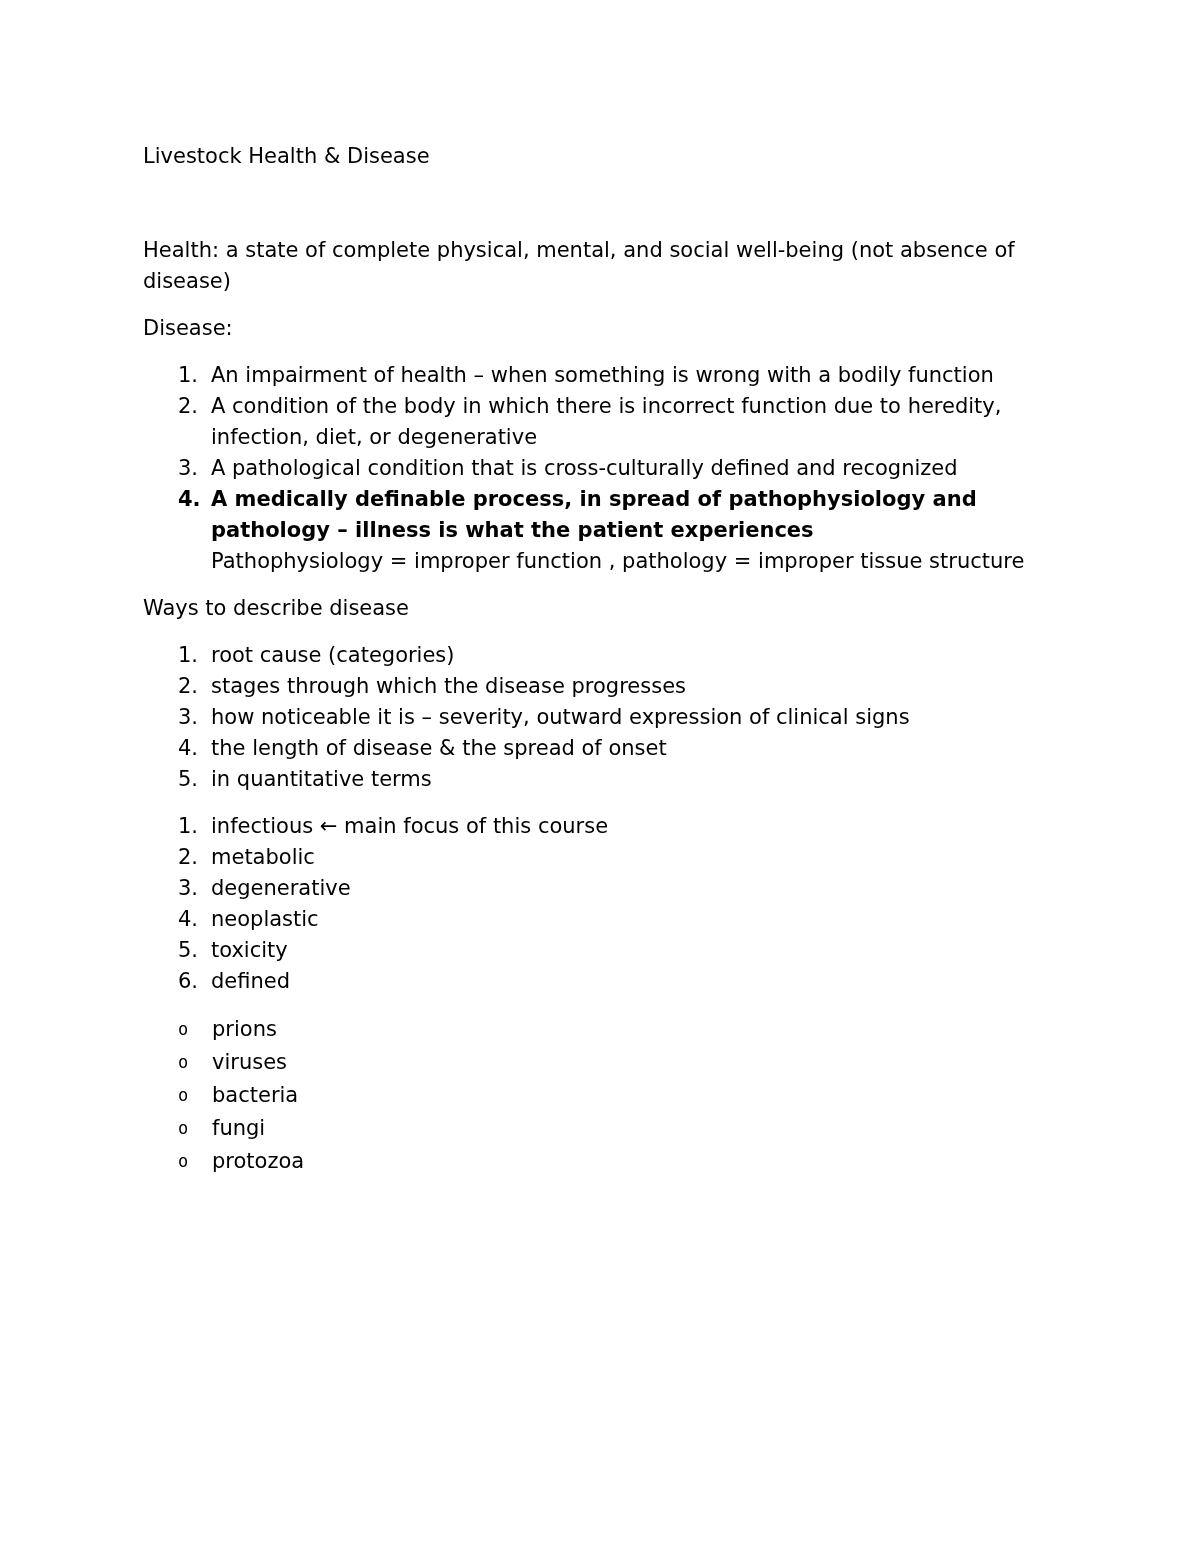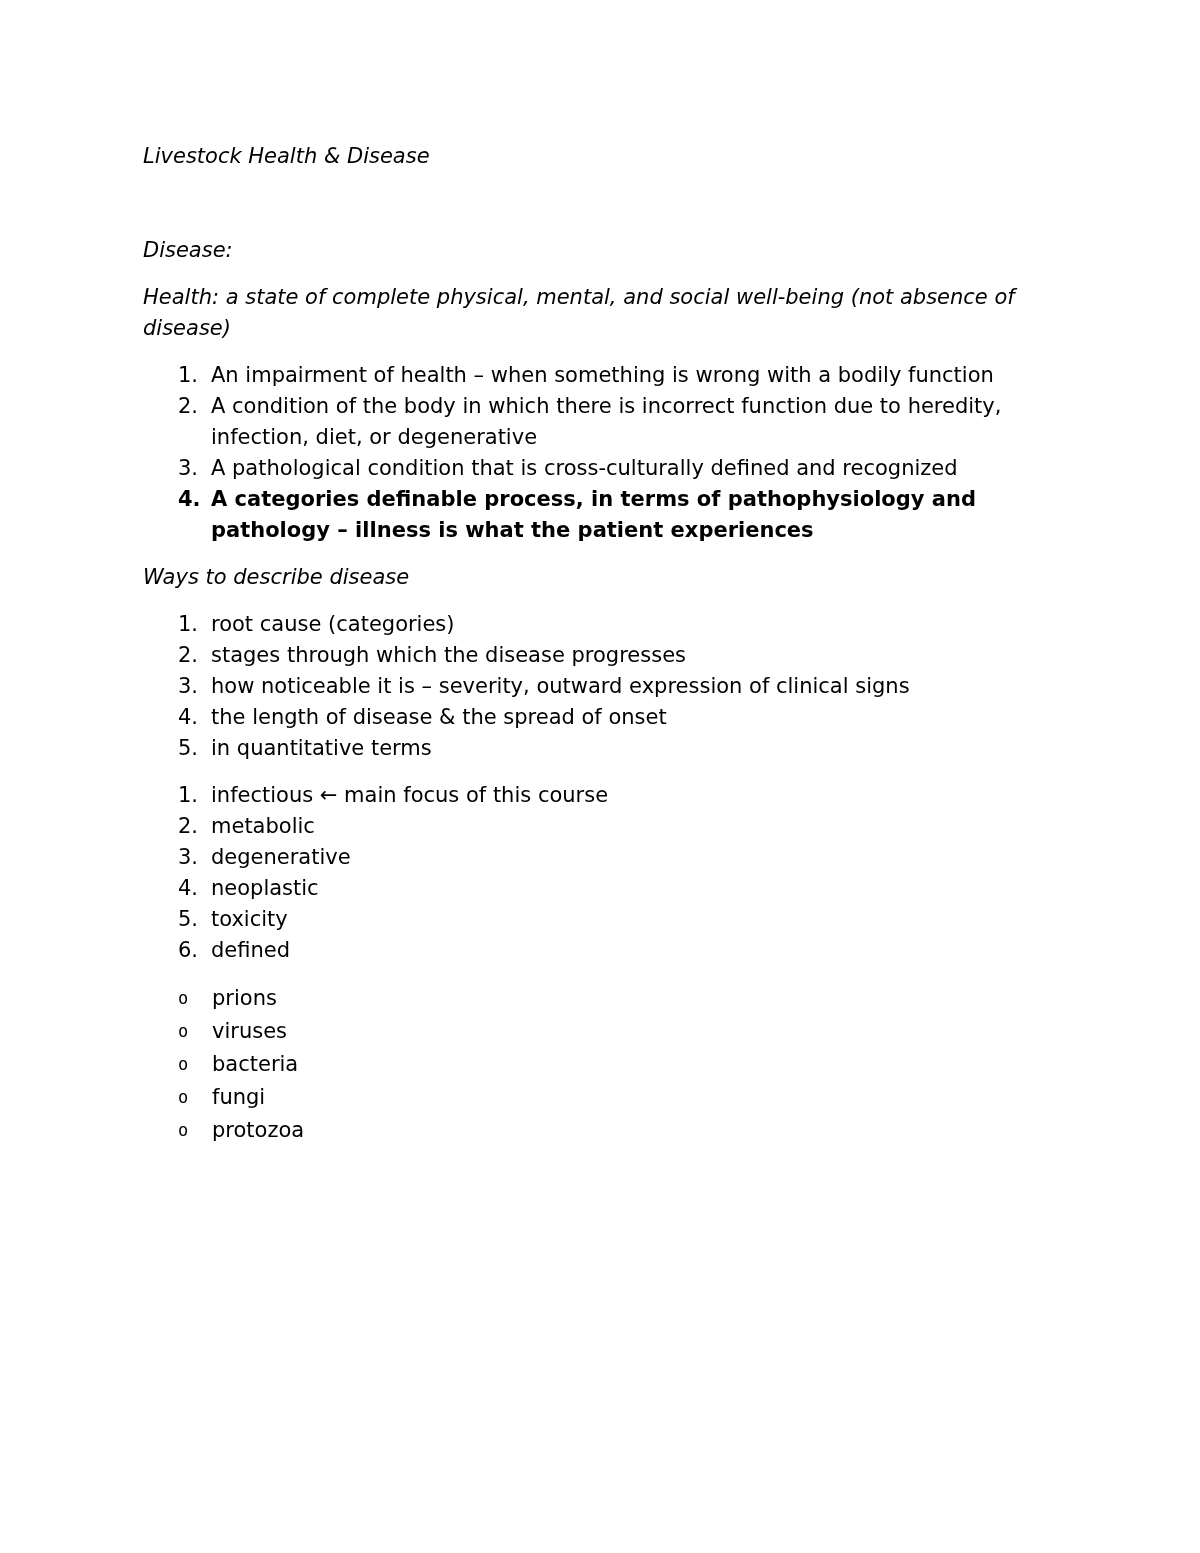--- a/index.html
+++ b/index.html
@@ -12,21 +12,20 @@
     font-size: 21px;
     overflow: hidden;
   }
   .doc {
     padding: 141px 0 0 143px;
     width: 925px;
   }
   .para {
     margin: 0 0 16px 0;
     line-height: 31px;
-    font-style: italic;
   }
   .bold { font-weight: bold; }
   .blank-gap { height: 47px; }
   .list { margin: 0 0 16px 0; }
   .li {
     display: flex;
     line-height: 31px;
   }
   .li .marker {
     flex: none;
@@ -45,41 +44,42 @@
 </style>
 </head>
 <body>
 
 <div class="doc">
 
   <p class="para">Livestock Health &amp; Disease</p>
 
   <div class="blank-gap"></div>
 
+  <p class="para">Health: a state of complete physical, mental, and social well-being (not absence of disease)</p>
+
   <p class="para">Disease:</p>
-
-  <p class="para">Health: a state of complete physical, mental, and social well-being (not absence of disease)</p>
 
   <div class="list">
     <div class="li">
       <span class="marker">1.</span>
       <span class="text">An impairment of health – when something is wrong with a bodily function</span>
     </div>
     <div class="li">
       <span class="marker">2.</span>
       <span class="text">A condition of the body in which there is incorrect function due to heredity, infection, diet, or degenerative</span>
     </div>
     <div class="li">
       <span class="marker">3.</span>
       <span class="text">A pathological condition that is cross-culturally defined and recognized</span>
     </div>
     <div class="li">
       <span class="marker bold">4.</span>
       <div class="text">
-        <span class="bold">A categories definable process, in terms of pathophysiology and pathology – illness is what the patient experiences</span>
+        <span class="bold">A medically definable process, in spread of pathophysiology and pathology – illness is what the patient experiences</span>
+        <div>Pathophysiology = improper function , pathology = improper tissue structure</div>
       </div>
     </div>
   </div>
 
   <p class="para">Ways to describe disease</p>
 
   <div class="list">
     <div class="li">
       <span class="marker">1.</span>
       <span class="text">root cause (categories)</span>

